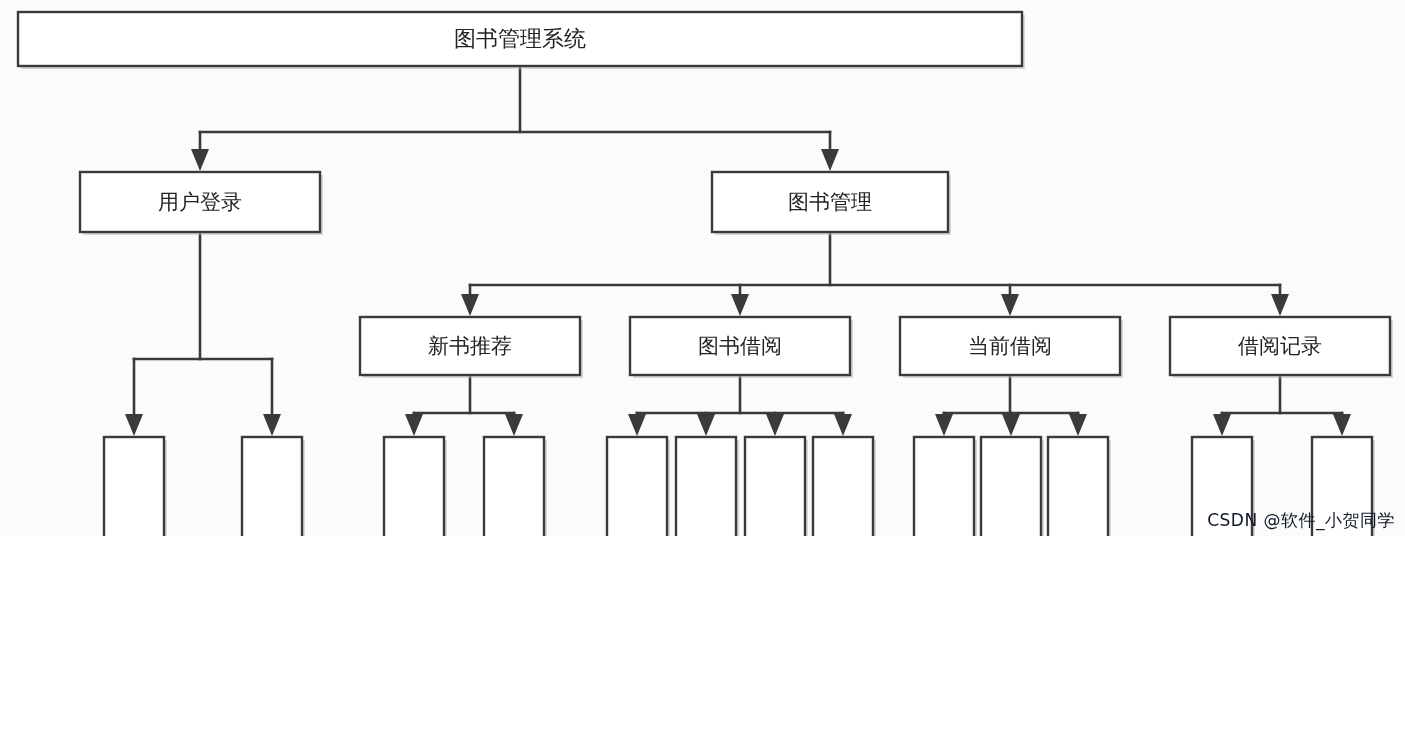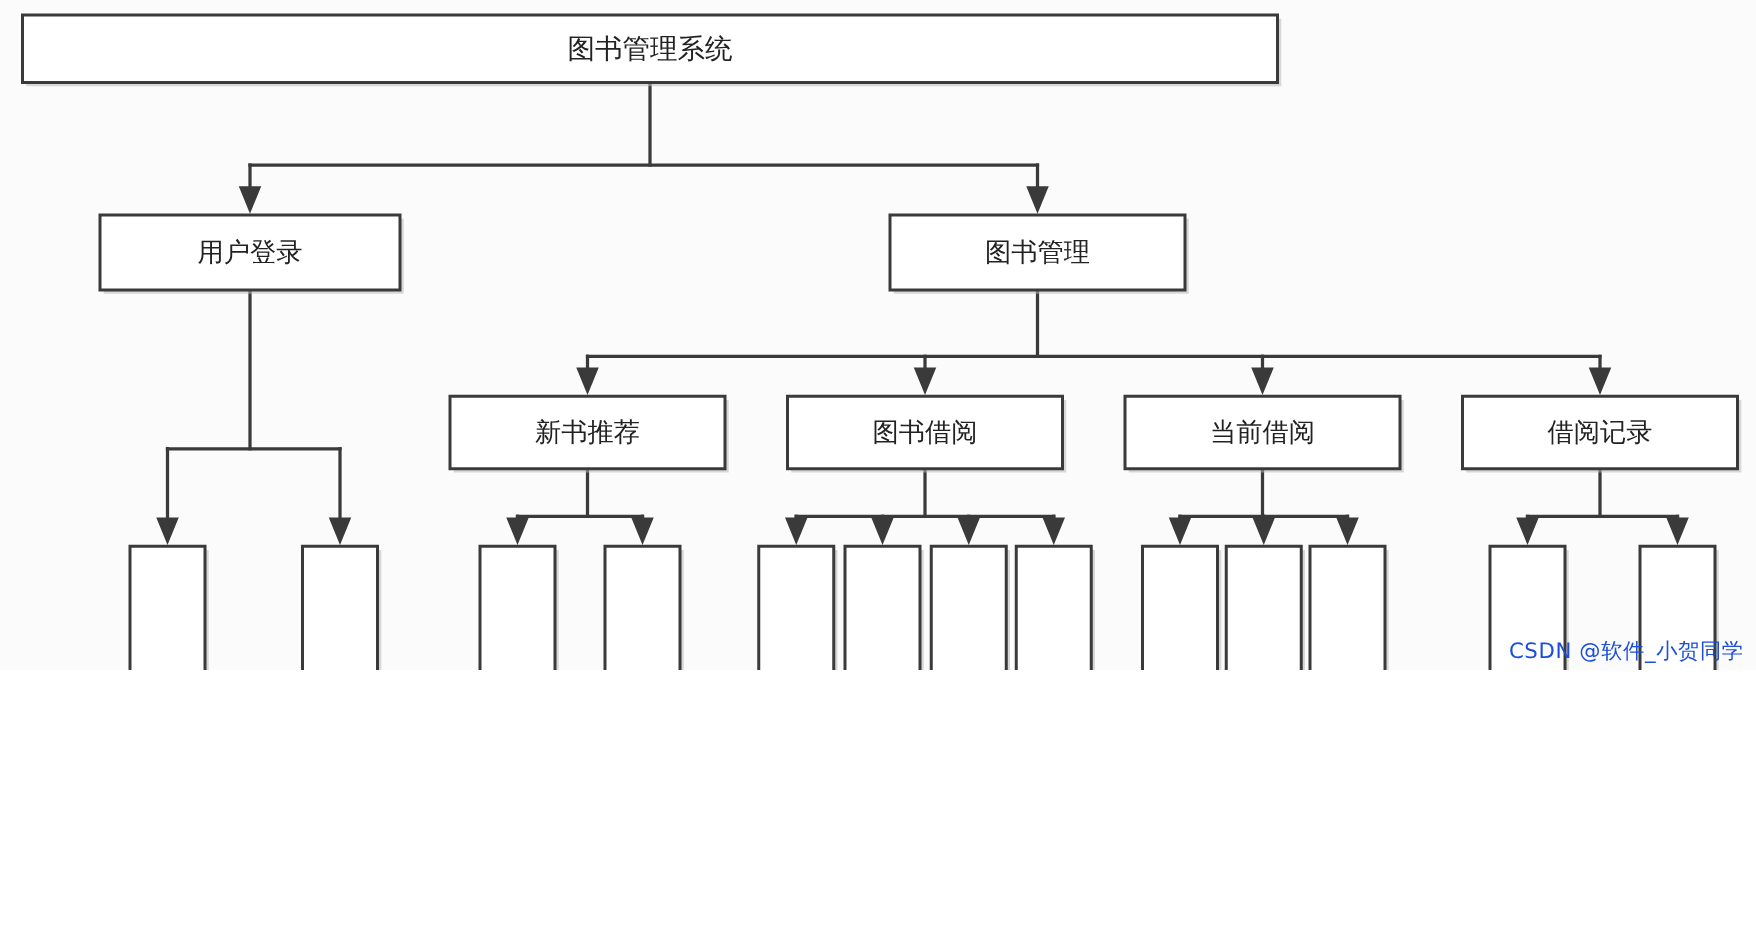--- a/index.html
+++ b/index.html
@@ -72,21 +72,21 @@
     align-items: flex-start;
     justify-content: center;
     pointer-events: none;
   }
   .watermark {
     position: absolute;
     right: 10px;
     bottom: 4px;
     font-family: "DejaVu Sans", "Liberation Sans", sans-serif;
     font-size: 17px;
-    color: #1d4ed8;
+    color: #0f172a;
     letter-spacing: 0.5px;
     white-space: nowrap;
     text-align: right;
   }
 </style>
 </head>
 <body>
 
 <div id="diagram-root">
 

